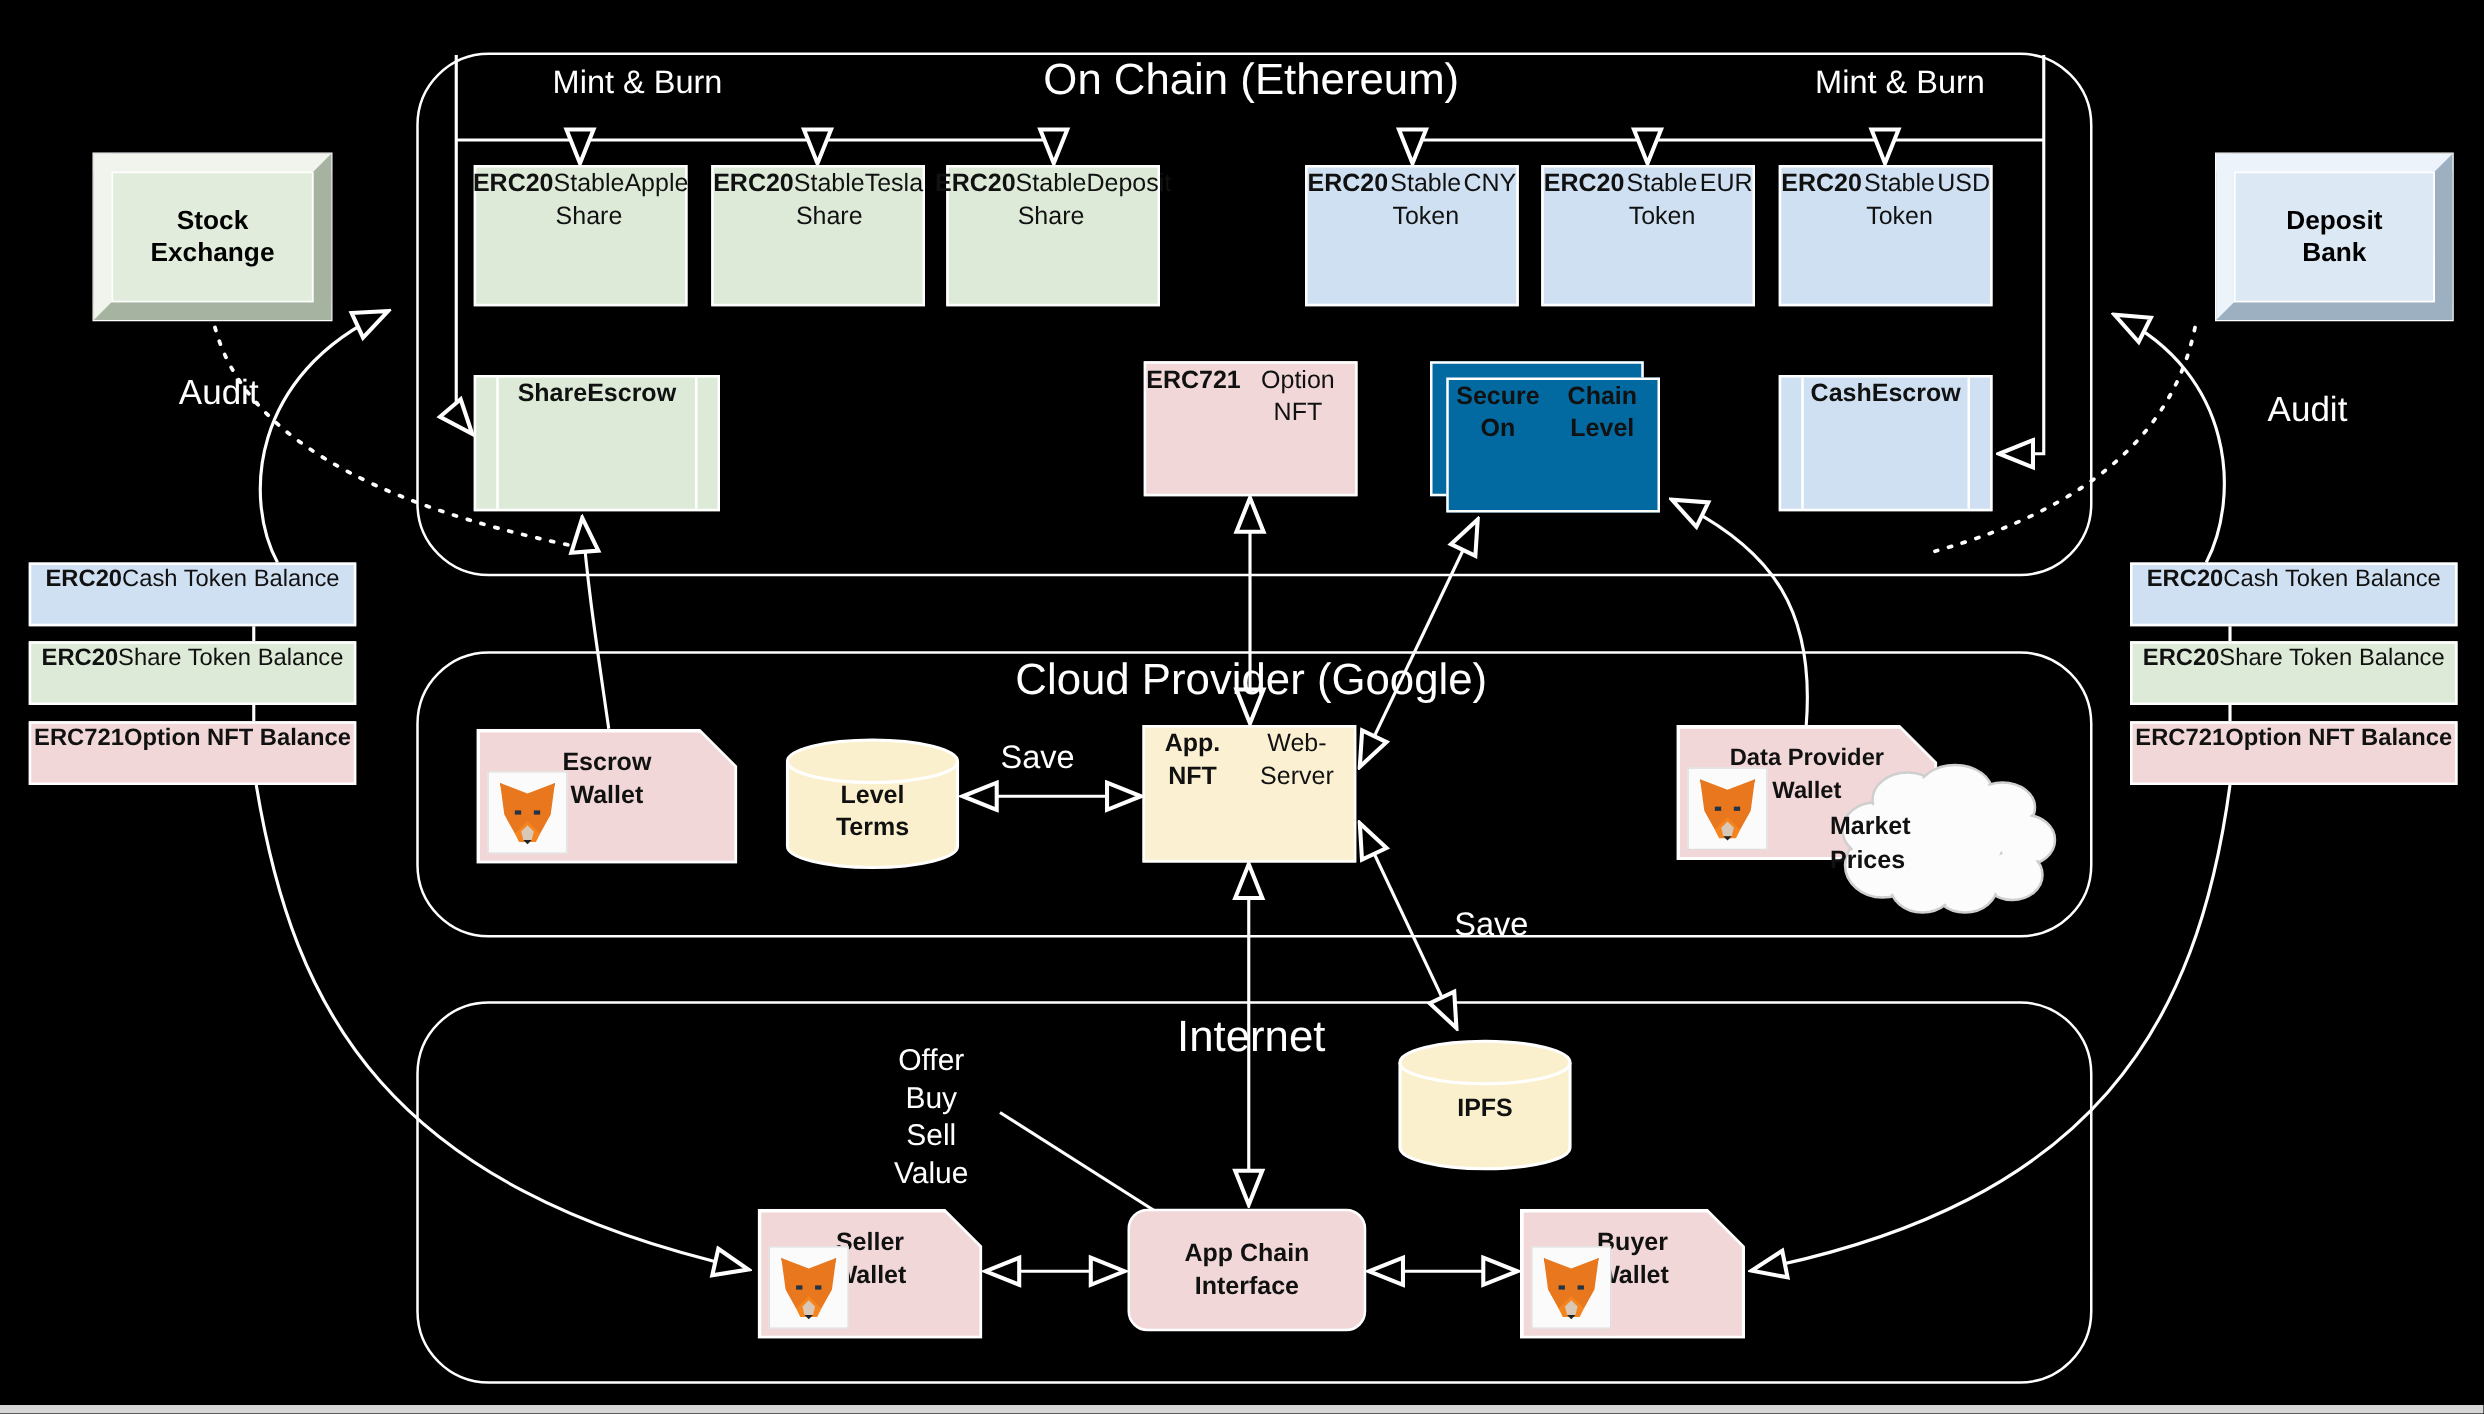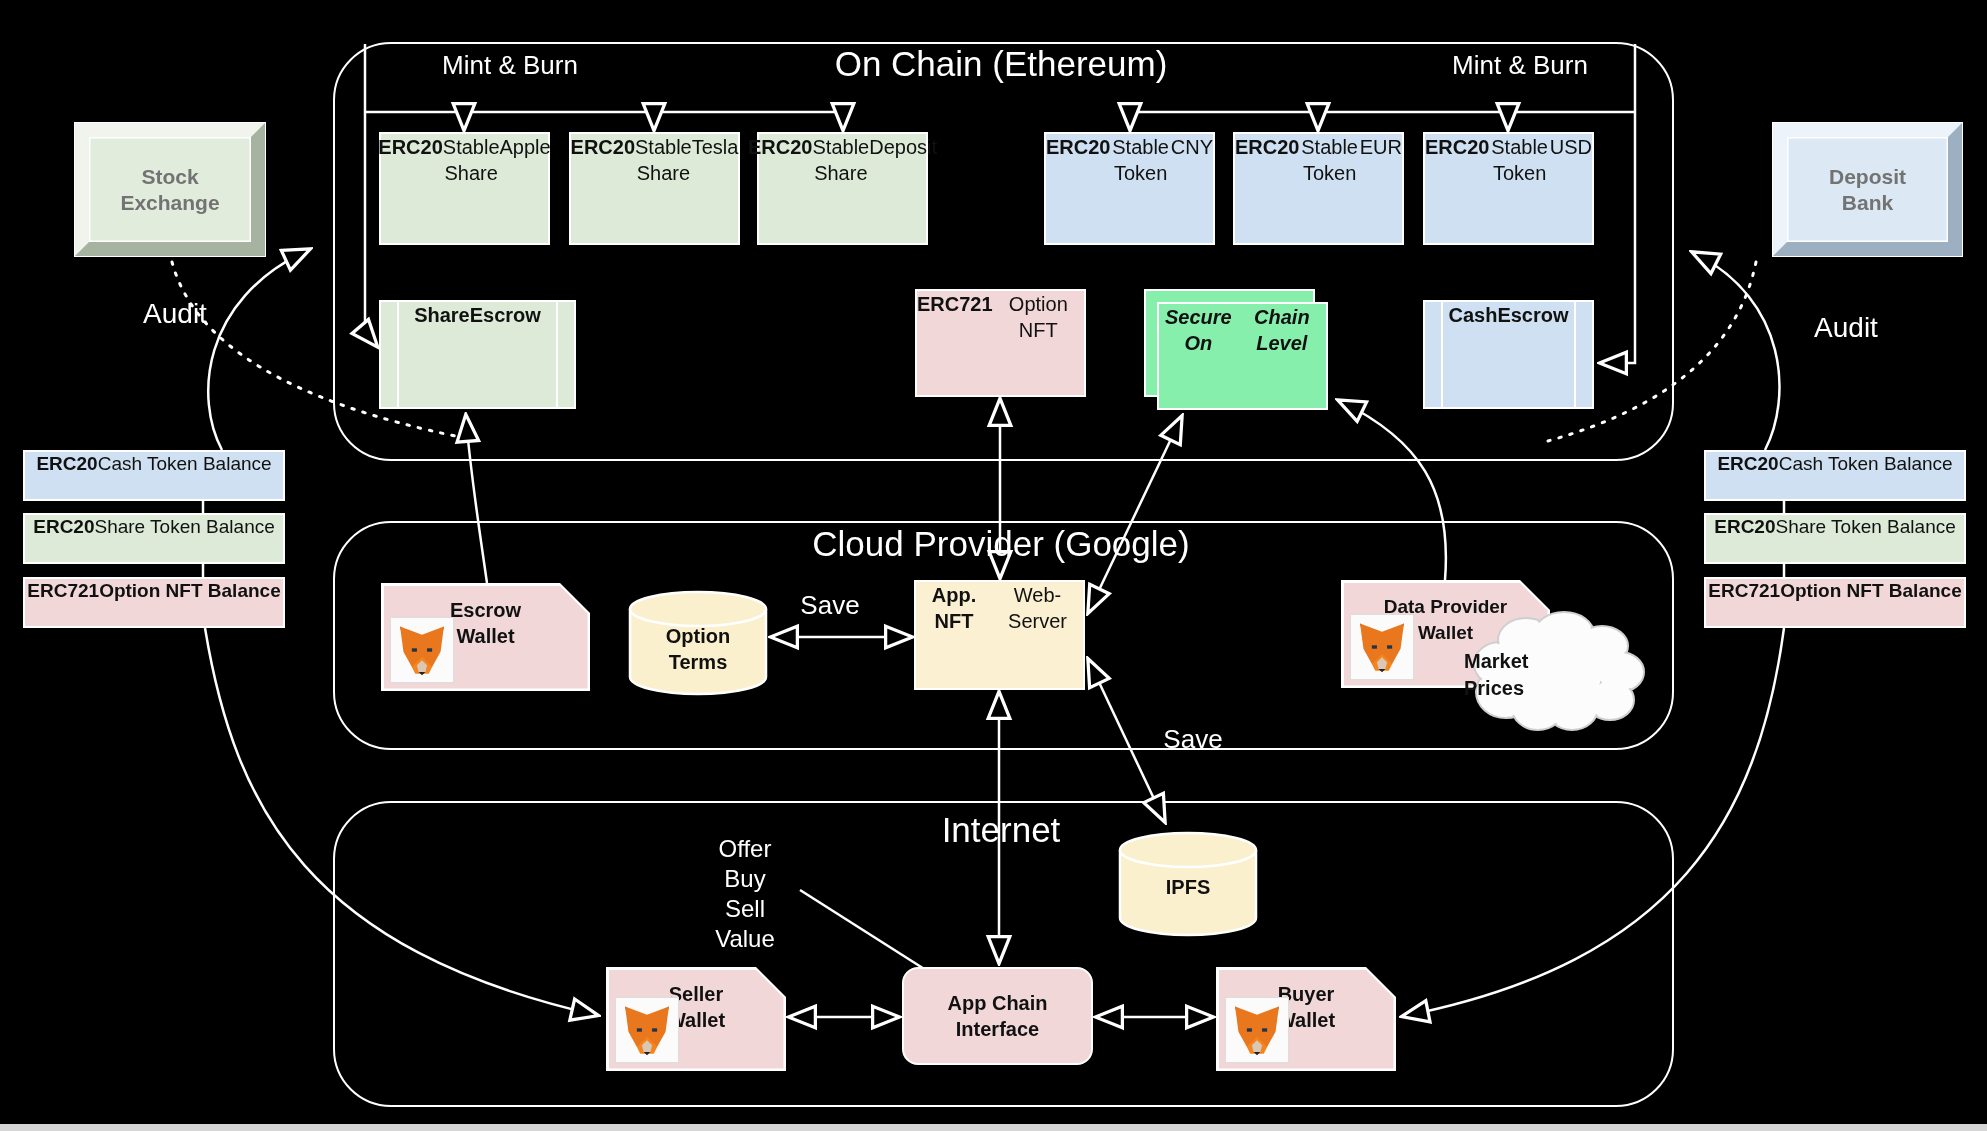--- a/index.html
+++ b/index.html
@@ -6,27 +6,27 @@
   #canvas{position:relative;width:1987px;height:1131px;background:#000;overflow:hidden;
           font-family:"Liberation Sans",sans-serif;}
   .container{position:absolute;border:2.5px solid #fff;border-radius:58px;background:transparent;}
   .bigtitle{position:absolute;color:#fff;font-size:35px;text-align:center;white-space:nowrap;transform:translateX(-50%);}
   .wlabel{position:absolute;color:#fff;font-size:26px;text-align:center;white-space:nowrap;}
   .offerblock{position:absolute;color:#fff;font-size:24px;line-height:30px;text-align:center;}
   .node{position:absolute;border:2px solid #fff;color:#111;text-align:center;font-size:20px;line-height:26px;
         display:flex;flex-direction:row;justify-content:center;box-sizing:border-box;background:#eee;}
   .b1{font-weight:bold;}
   .green{background:#dcead7;} .blue{background:#cfe0f2;} .pink{background:#f1d7d8;}
-  .purple{background:#86efac;font-style:italic;} .yellow{background:#fbf0d2;}
+  .purple{background:#0369a1;} .yellow{background:#fbf0d2;}
   .bal{font-size:19px;line-height:23px;}
   .proc::before,.proc::after{content:"";position:absolute;top:0;bottom:0;width:2px;background:#fff;}
   .proc::before{left:16px;} .proc::after{right:16px;}
   .bevel{position:absolute;box-sizing:border-box;border:14px solid;outline:1.5px solid #fff;
          box-shadow:inset 0 0 0 1.5px #fff;display:flex;flex-direction:column;justify-content:center;
-         text-align:center;font-size:21px;line-height:26px;font-weight:bold;color:#737373;}
+         text-align:center;font-size:21px;line-height:26px;font-weight:bold;color:#000000;}
   .stock{background:#e2ecdc;border-color:#f0f4ec #a6b3a0 #a6b3a0 #f0f4ec;}
   .bank{background:#dce8f4;border-color:#edf3fa #9db0c2 #9db0c2 #edf3fa;}
   .wallet{position:absolute;background:#fff;clip-path:polygon(0 0,calc(100% - 30px) 0,100% 30px,100% 100%,0 100%);}
   .wallet-in{position:absolute;inset:2.5px;background:#f1d7d8;
              clip-path:polygon(0 0,calc(100% - 28px) 0,100% 28px,100% 100%,0 100%);}
   .wallet-text{position:absolute;left:0;right:0;top:14px;text-align:center;font-weight:bold;
                font-size:20px;line-height:26px;color:#111;}
   .fox{position:absolute;left:9px;bottom:8px;width:62px;height:64px;background:#fbfbfb;
        border:1px solid #ddd;display:flex;align-items:center;justify-content:center;}
   .cyl{position:absolute;}
@@ -231,21 +231,21 @@
       </svg>
     </div>
   </div>
 
   <div class="cyl" style="left:627px;top:589px;width:142px;height:108px">
     <svg width="142" height="108" viewBox="0 0 142 108">
       <path d="M3,20 L3,88 A68,17 0 0 0 139,88 L139,20" fill="#fbf0cd" stroke="#fff" stroke-width="2.5"></path>
       <ellipse cx="71" cy="20" rx="68" ry="17" fill="#fbf0cd" stroke="#fff" stroke-width="2.5"></ellipse>
     </svg>
     <div class="cyl-text">
-      <div>Option</div>
+      <div>Level</div>
       <div>Terms</div>
     </div>
   </div>
 
   <div class="node yellow" style="left:914px;top:580px;width:171px;height:110px">
     <span class="b1">App. NFT</span>
     <span>Web-Server</span>
   </div>
 
   <div class="wallet" style="left:1341px;top:580px;width:209px;height:108px">

